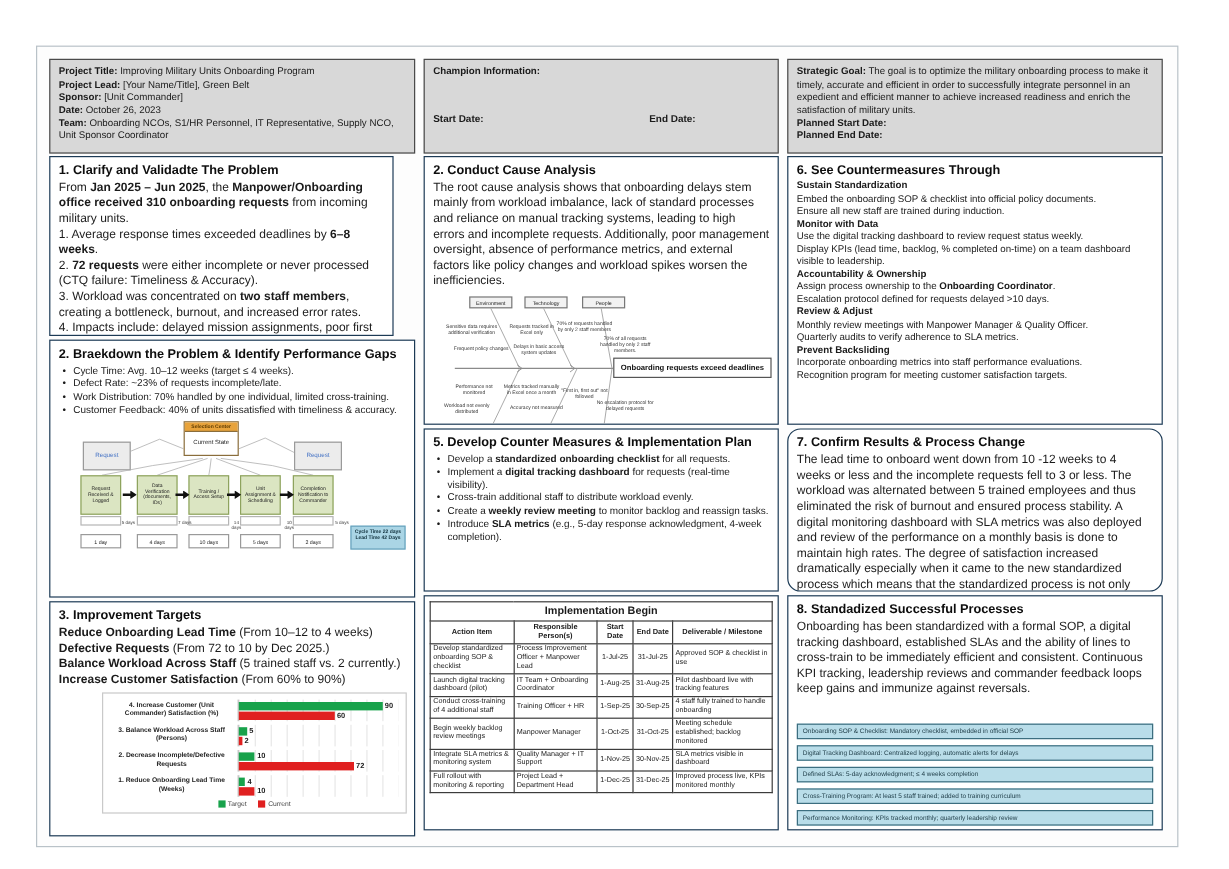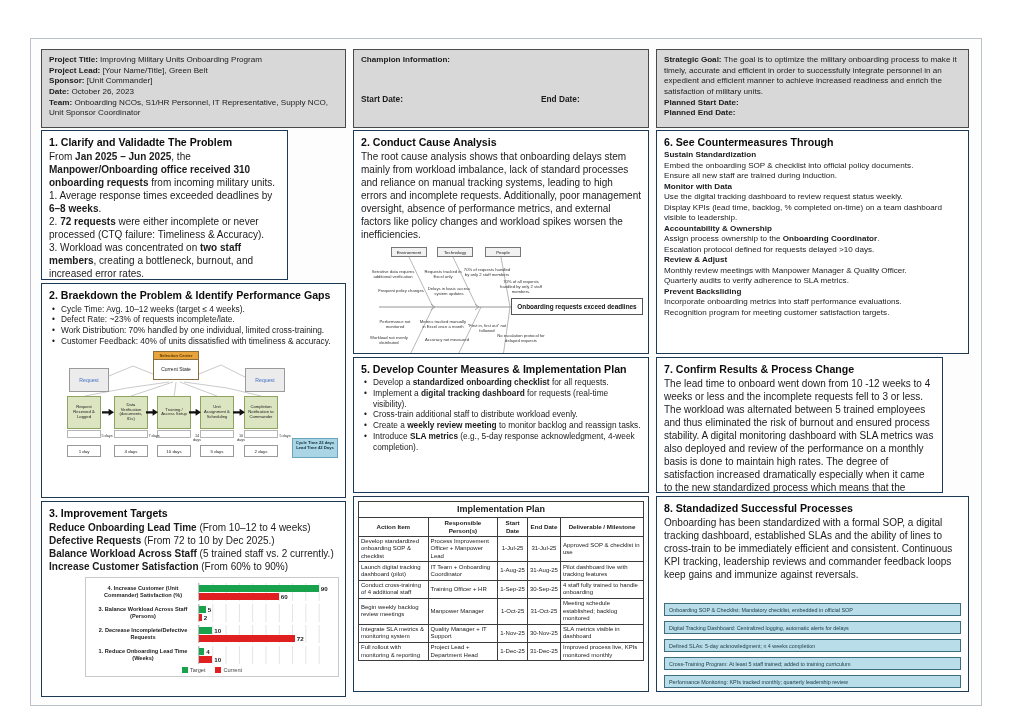--- a/index.html
+++ b/index.html
@@ -71,21 +71,21 @@
     <div class="hdrline">
 
     <div><b>Project Title:</b> Improving Military Units Onboarding Program</div>
         <div><b>Project Lead:</b> [Your Name/Title], Green Belt</div>
         <div><b>Sponsor:</b> [Unit Commander]</div>
         <div><b>Date:</b> October 26, 2023</div>
         <div><b>Team:</b> Onboarding NCOs, S1/HR Personnel, IT Representative, Supply NCO, Unit Sponsor Coordinator</div>
       </div>
   </div>
 
-  <div class="box" style="left:10px; top:91px; width:247px; height:150px;">
+  <div class="box" style="left:10px; top:91px; width:287px; height:150px;">
     <div class="title">1. Clarify and Validadte The Problem</div>
     <div class="txt">
 
     <div>From <b>Jan 2025 – Jun 2025</b>, the <b>Manpower/Onboarding office received 310 onboarding requests</b> from incoming military units.</div>
         <div>1. Average response times exceeded deadlines by <b>6–8 weeks</b>.</div>
         <div>2. <b>72 requests</b> were either incomplete or never processed (CTQ failure: Timeliness &amp; Accuracy).</div>
         <div>3. Workload was concentrated on <b>two staff members</b>, creating a bottleneck, burnout, and increased error rates.</div>
         <div>4. Impacts include: delayed mission assignments, poor first impressions for new units, increased complaints from commanders, and reduced overall onboarding quality.</div>
       </div>
   </div>
@@ -281,21 +281,21 @@
         <li>Cross-train additional staff to distribute workload evenly.</li>
         <li>Create a <b>weekly review meeting</b> to monitor backlog and reassign tasks.</li>
         <li>Introduce <b>SLA metrics</b> (e.g., 5-day response acknowledgment, 4-week completion).</li>
       </ul>
   </div>
 
   <div class="box" style="left:322px; top:457px; width:296px; height:196px; padding:4px;">
     <table class="impl">
       <thead>
         <tr>
-            <th colspan="5" class="ttl">Implementation Plan</th>
+            <th colspan="5" class="ttl">Implementation Begin</th>
           </tr>
         <tr>
           <th style="width:25%;">Action Item</th>
           <th style="width:25%;">Responsible Person(s)</th>
           <th style="width:10%;">Start Date</th>
           <th style="width:10%;">End Date</th>
           <th style="width:30%;">Deliverable / Milestone</th>
         </tr>
       </thead>
       <tbody>
@@ -372,21 +372,21 @@
         <div>Escalation protocol defined for requests delayed &gt;10 days.</div>
         <div><b>Review &amp; Adjust</b></div>
         <div>Monthly review meetings with Manpower Manager &amp; Quality Officer.</div>
         <div>Quarterly audits to verify adherence to SLA metrics.</div>
         <div><b>Prevent Backsliding</b></div>
         <div>Incorporate onboarding metrics into staff performance evaluations.</div>
         <div>Recognition program for meeting customer satisfaction targets.</div>
       </div>
   </div>
 
-  <div class="box" style="left:625px; top:318px; width:287px; height:136px;">
+  <div class="box" style="left:625px; top:318px; width:313px; height:136px;border-radius:11px;">
     <div class="title">7. Confirm Results &amp; Process Change</div>
     <div class="txt">The lead time to onboard went down from 10 -12 weeks to 4 weeks or less and the incomplete requests fell to 3 or less. The workload was alternated between 5 trained employees and thus eliminated the risk of burnout and ensured process stability. A digital monitoring dashboard with SLA metrics was also deployed and review of the performance on a monthly basis is done to maintain high rates. The degree of satisfaction increased dramatically especially when it came to the new standardized process which means that the standardized process is not only effective but that its operations are sustainable.</div>
   </div>
 
   <div class="box" style="left:625px; top:457px; width:313px; height:196px;">
     <div class="title">8. Standadized Successful Processes</div>
     <div class="txt" style="margin-bottom:22px;">Onboarding has been standardized with a formal SOP, a digital tracking dashboard, established SLAs and the ability of lines to cross-train to be immediately efficient and consistent. Continuous KPI tracking, leadership reviews and commander feedback loops keep gains and immunize against reversals.</div>
     <div>
 
     <div class="s8bar">Onboarding SOP &amp; Checklist: Mandatory checklist, embedded in official SOP</div>

